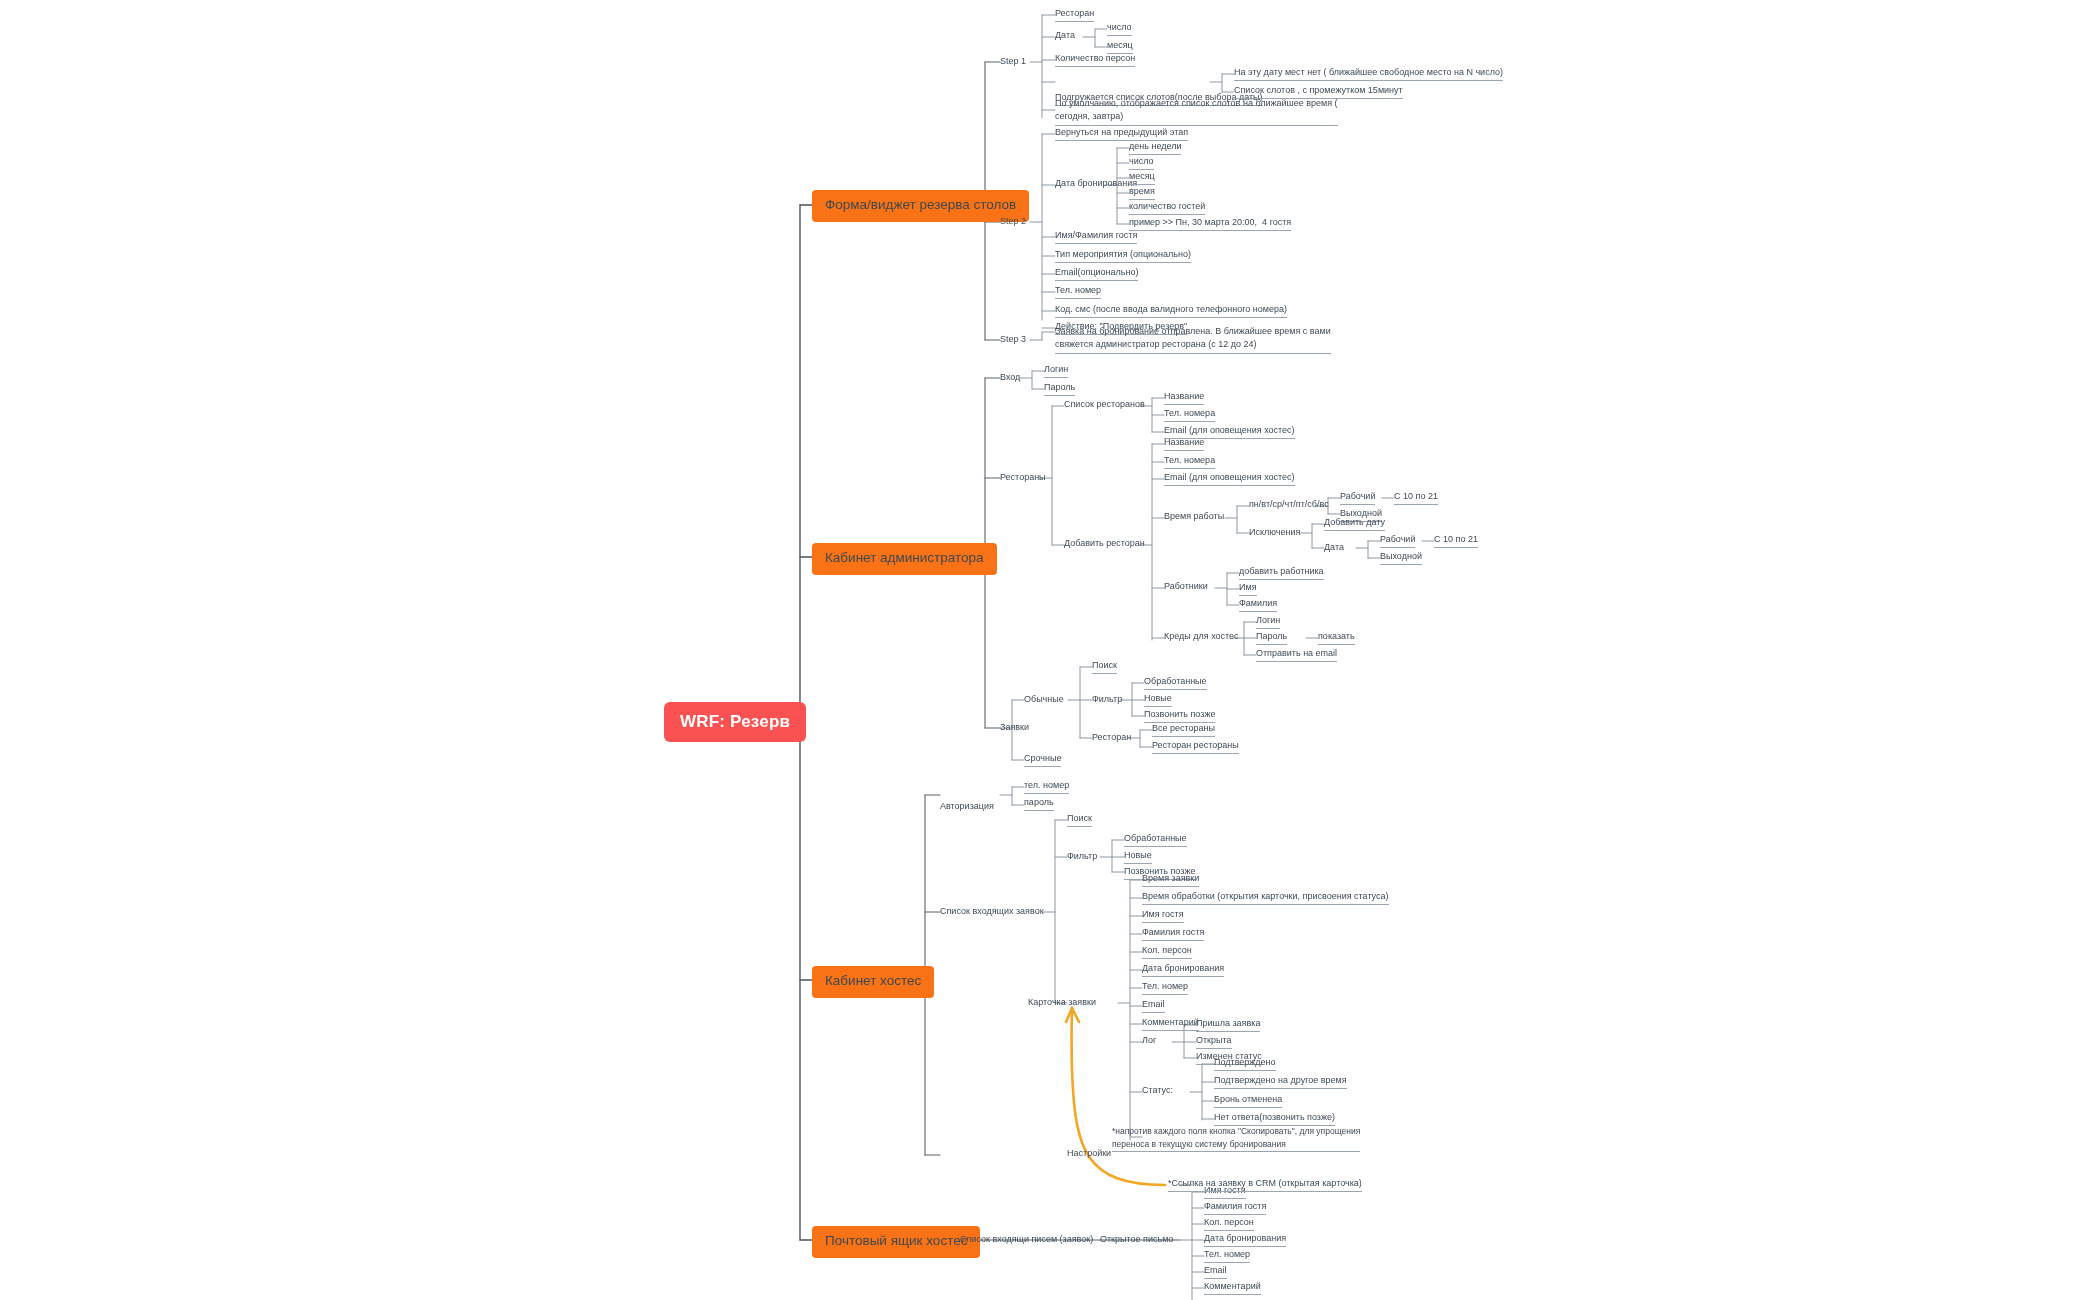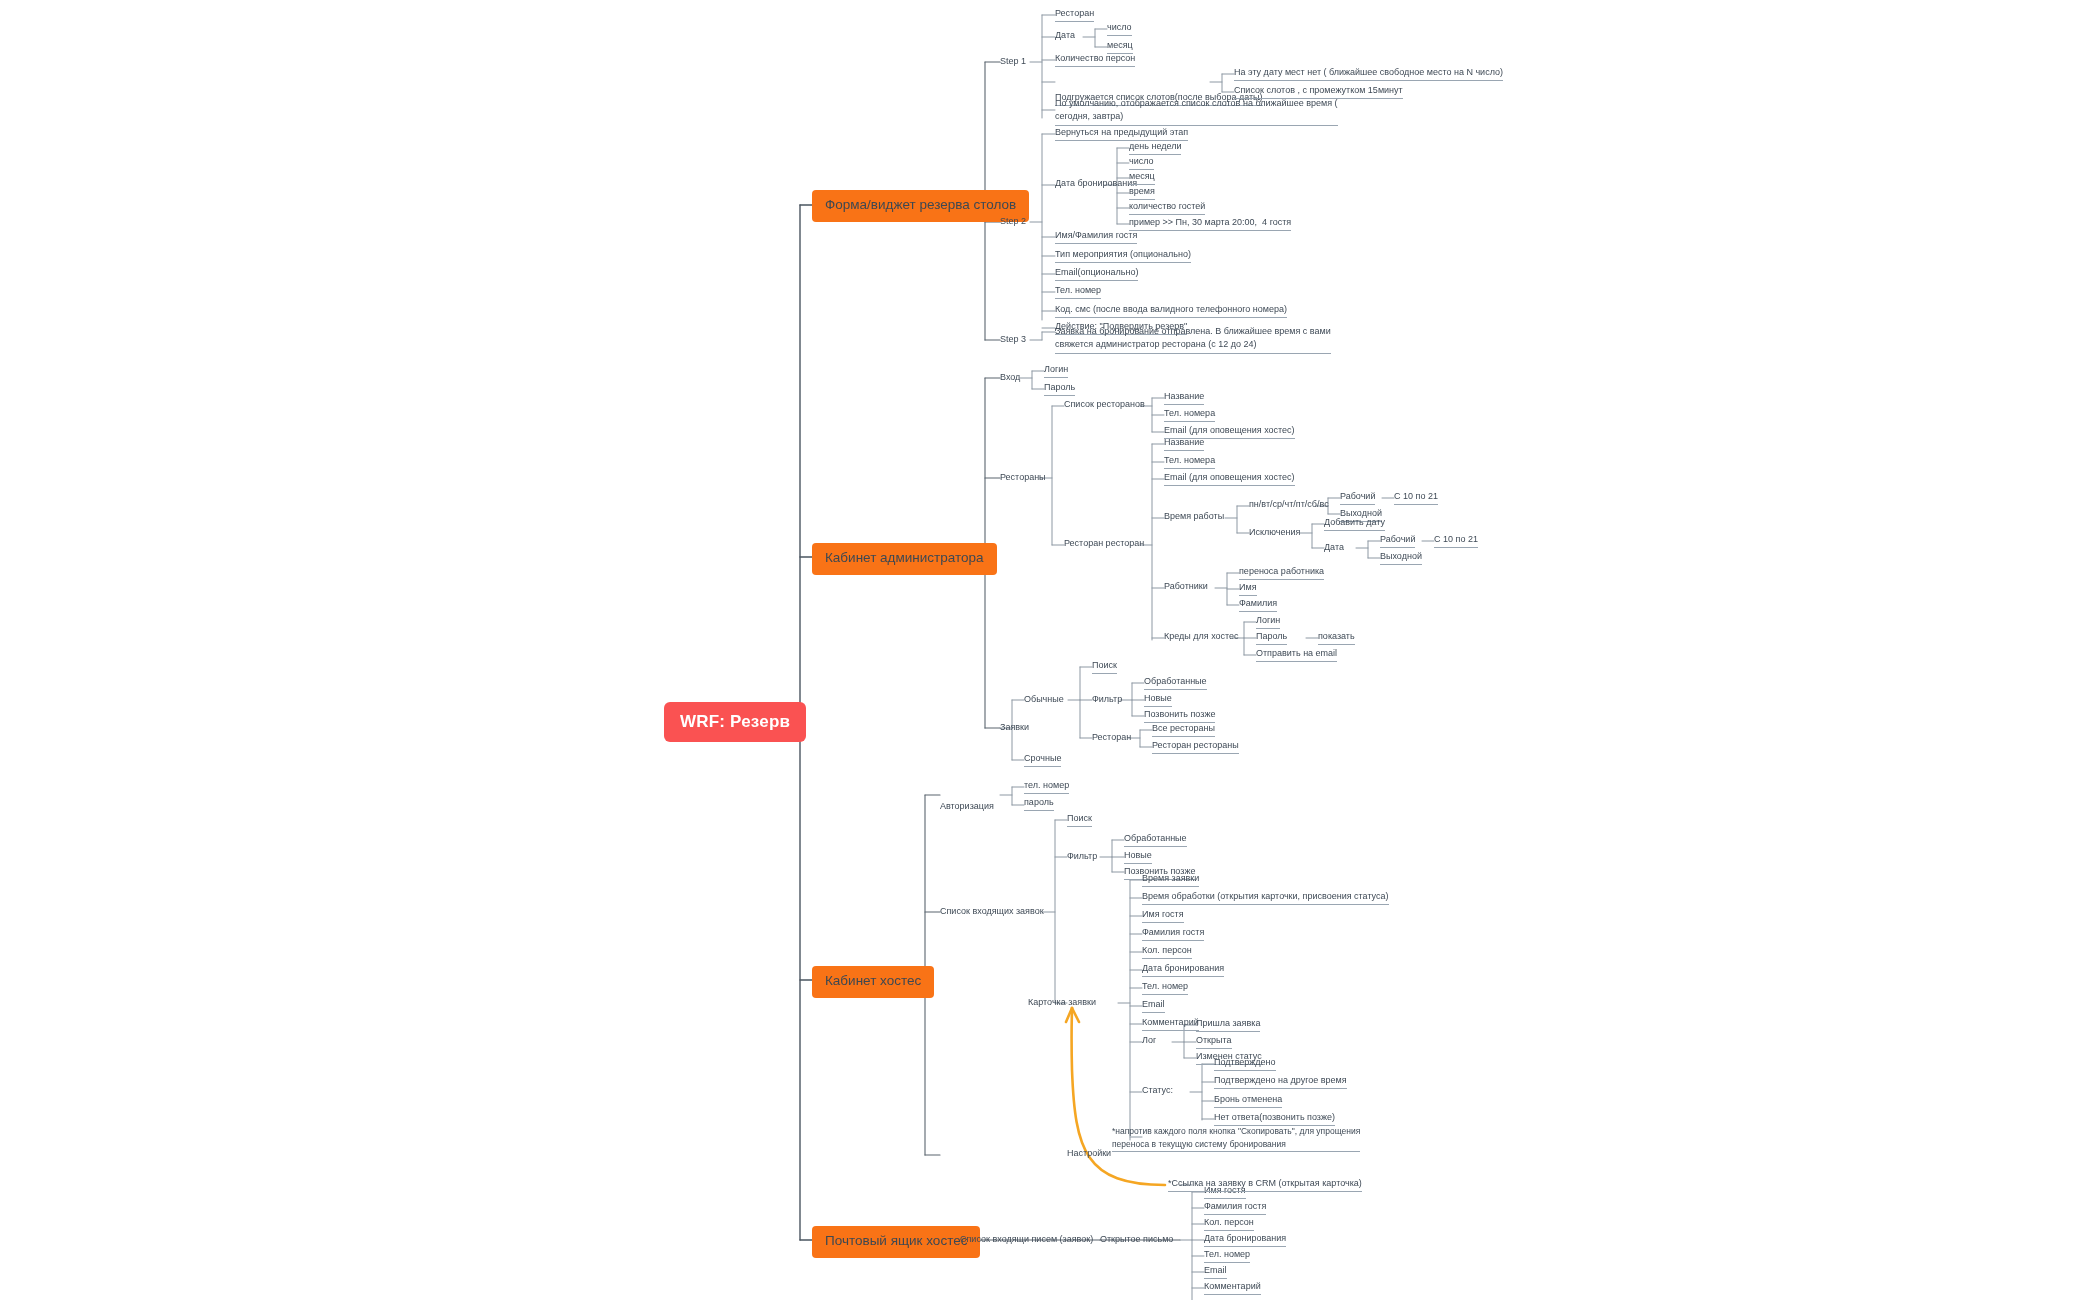--- a/index.html
+++ b/index.html
@@ -373,40 +373,40 @@
   <div class="node leaf" style="left:1044px;top:364px;">Логин</div>
   <div class="node leaf" style="left:1044px;top:382px;">Пароль</div>
 
   <div class="node mid" style="left:1000px;top:472px;">Рестораны</div>
 
   <div class="node mid" style="left:1064px;top:399px;">Список ресторанов</div>
   <div class="node leaf" style="left:1164px;top:391px;">Название</div>
   <div class="node leaf" style="left:1164px;top:408px;">Тел. номера</div>
   <div class="node leaf" style="left:1164px;top:425px;">Email (для оповещения хостес)</div>
 
-  <div class="node mid" style="left:1064px;top:538px;">Ресторан ресторан</div>
+  <div class="node mid" style="left:1064px;top:538px;">Добавить ресторан</div>
   <div class="node leaf" style="left:1164px;top:437px;">Название</div>
   <div class="node leaf" style="left:1164px;top:455px;">Тел. номера</div>
   <div class="node leaf" style="left:1164px;top:472px;">Email (для оповещения хостес)</div>
 
   <div class="node mid" style="left:1164px;top:511px;">Время работы</div>
   <div class="node mid" style="left:1249px;top:499px;">пн/вт/ср/чт/пт/сб/вс</div>
   <div class="node leaf" style="left:1340px;top:491px;">Рабочий</div>
   <div class="node leaf" style="left:1340px;top:508px;">Выходной</div>
   <div class="node leaf" style="left:1394px;top:491px;">С 10 по 21</div>
 
   <div class="node mid" style="left:1249px;top:527px;">Исключения</div>
   <div class="node leaf" style="left:1324px;top:517px;">Добавить дату</div>
   <div class="node mid" style="left:1324px;top:542px;">Дата</div>
   <div class="node leaf" style="left:1380px;top:534px;">Рабочий</div>
   <div class="node leaf" style="left:1380px;top:551px;">Выходной</div>
   <div class="node leaf" style="left:1434px;top:534px;">С 10 по 21</div>
 
   <div class="node mid" style="left:1164px;top:581px;">Работники</div>
-  <div class="node leaf" style="left:1239px;top:566px;">переноса работника</div>
+  <div class="node leaf" style="left:1239px;top:566px;">добавить работника</div>
   <div class="node leaf" style="left:1239px;top:582px;">Имя</div>
   <div class="node leaf" style="left:1239px;top:598px;">Фамилия</div>
 
   <div class="node mid" style="left:1164px;top:631px;">Креды для хостес</div>
   <div class="node leaf" style="left:1256px;top:615px;">Логин</div>
   <div class="node leaf" style="left:1256px;top:631px;">Пароль</div>
   <div class="node leaf" style="left:1318px;top:631px;">показать</div>
   <div class="node leaf" style="left:1256px;top:648px;">Отправить на email</div>
 
   <div class="node mid" style="left:1000px;top:722px;">Заявки</div>

